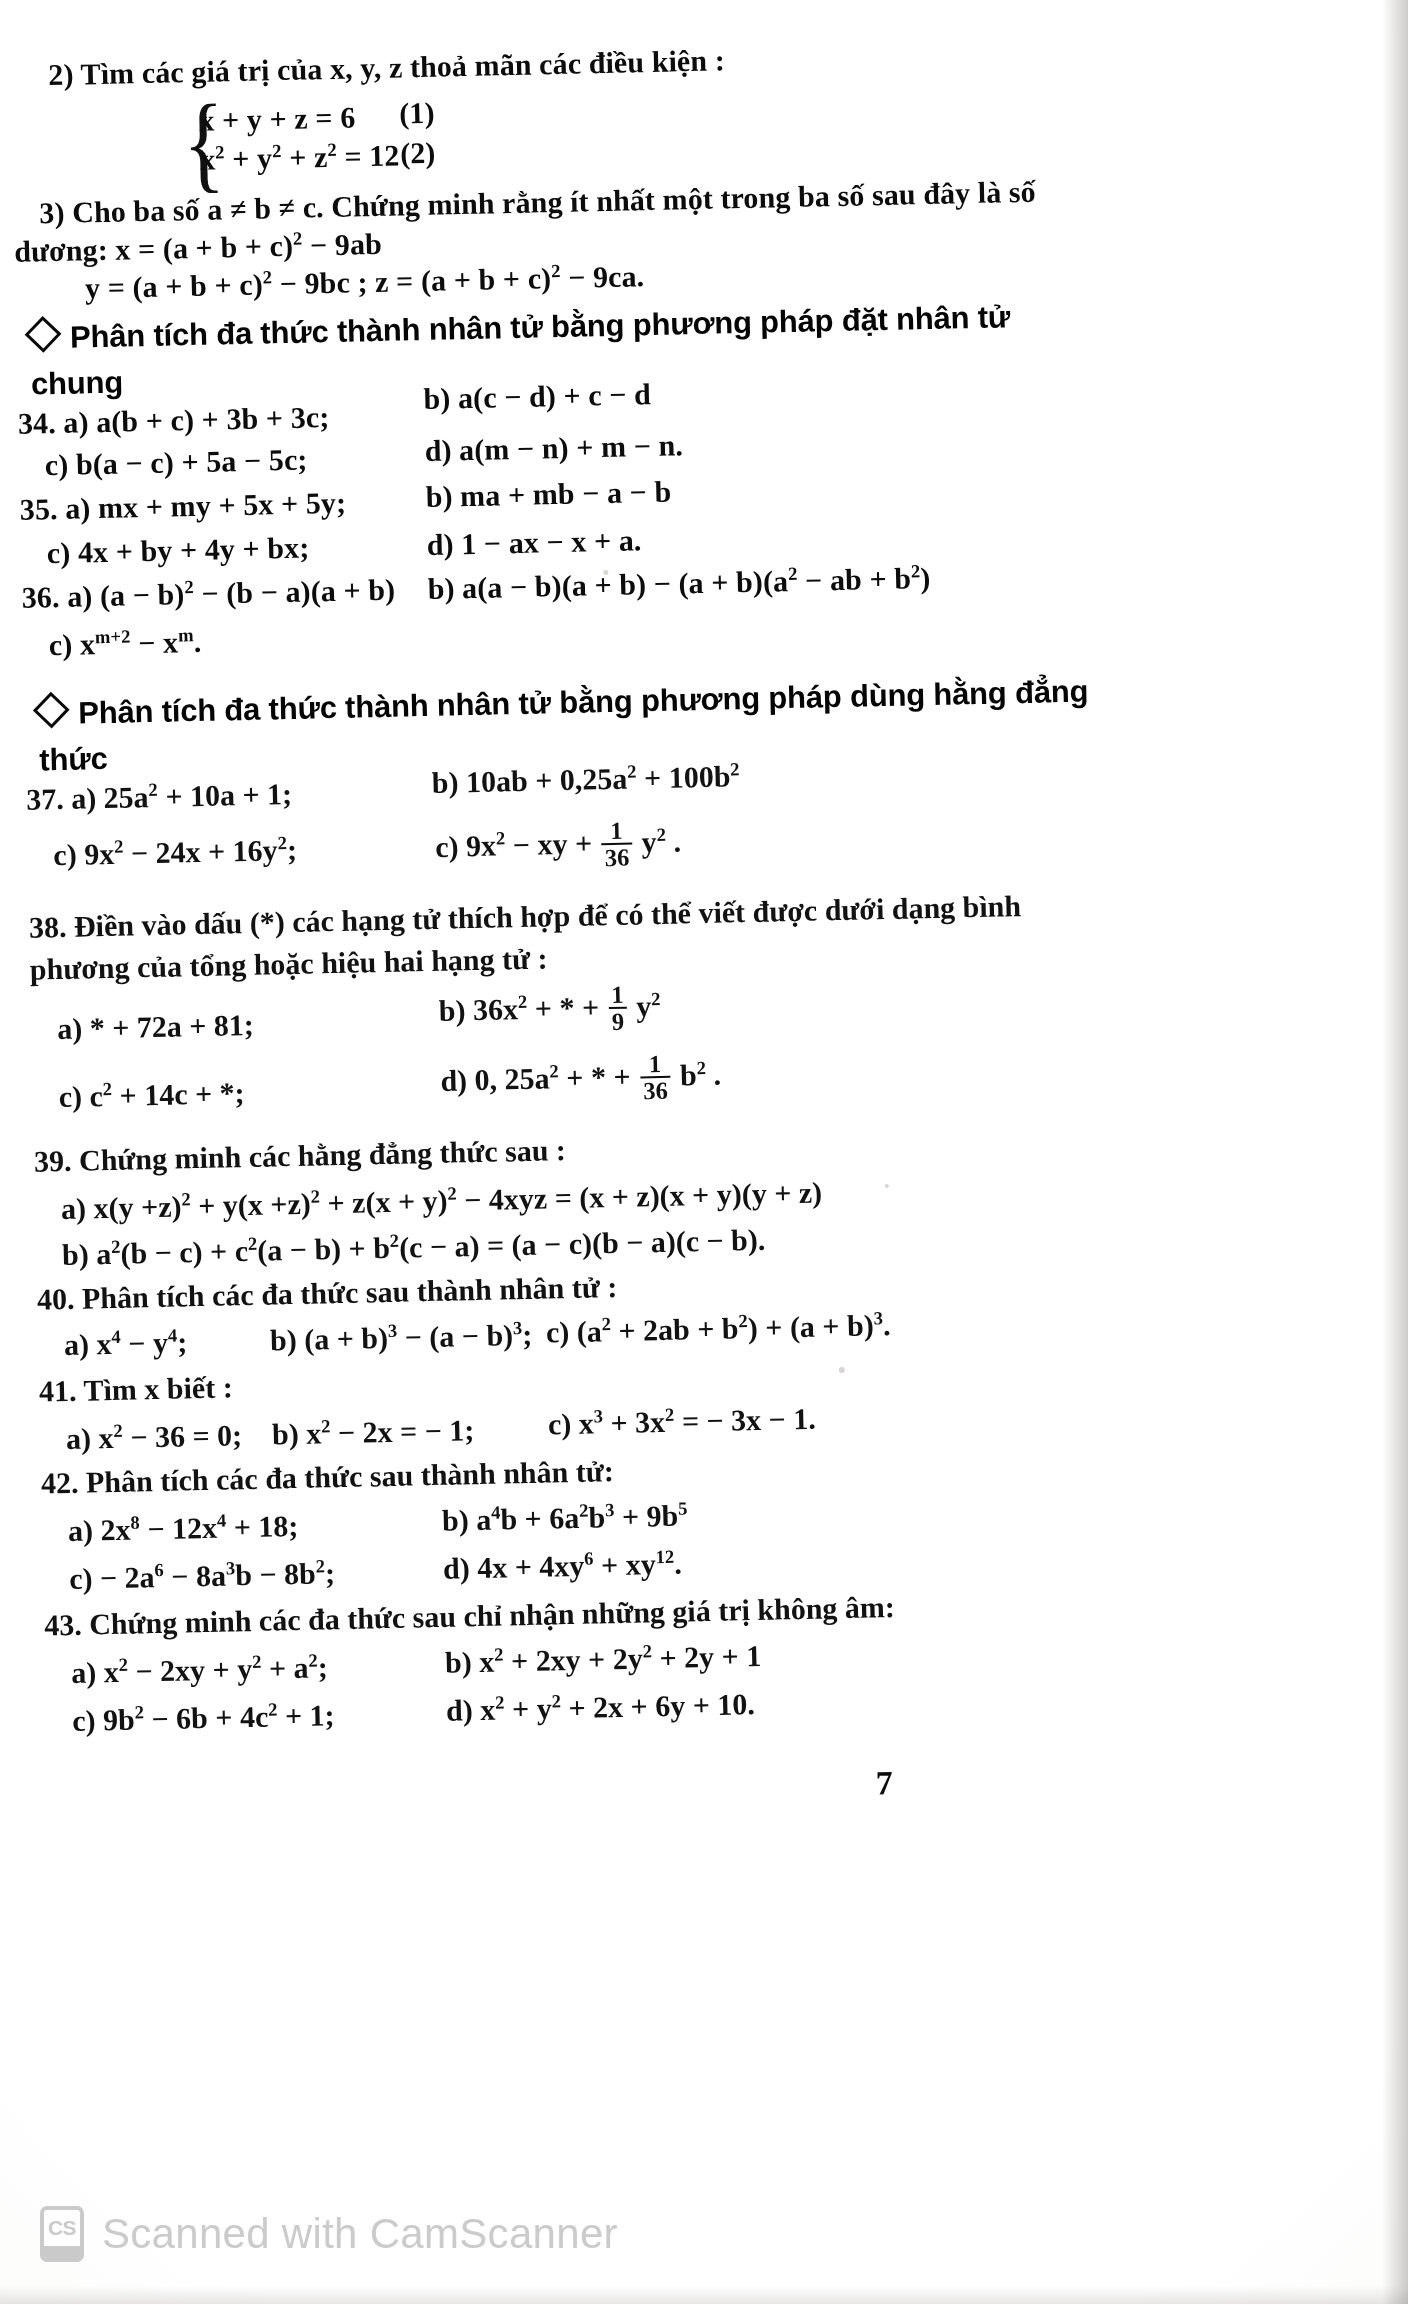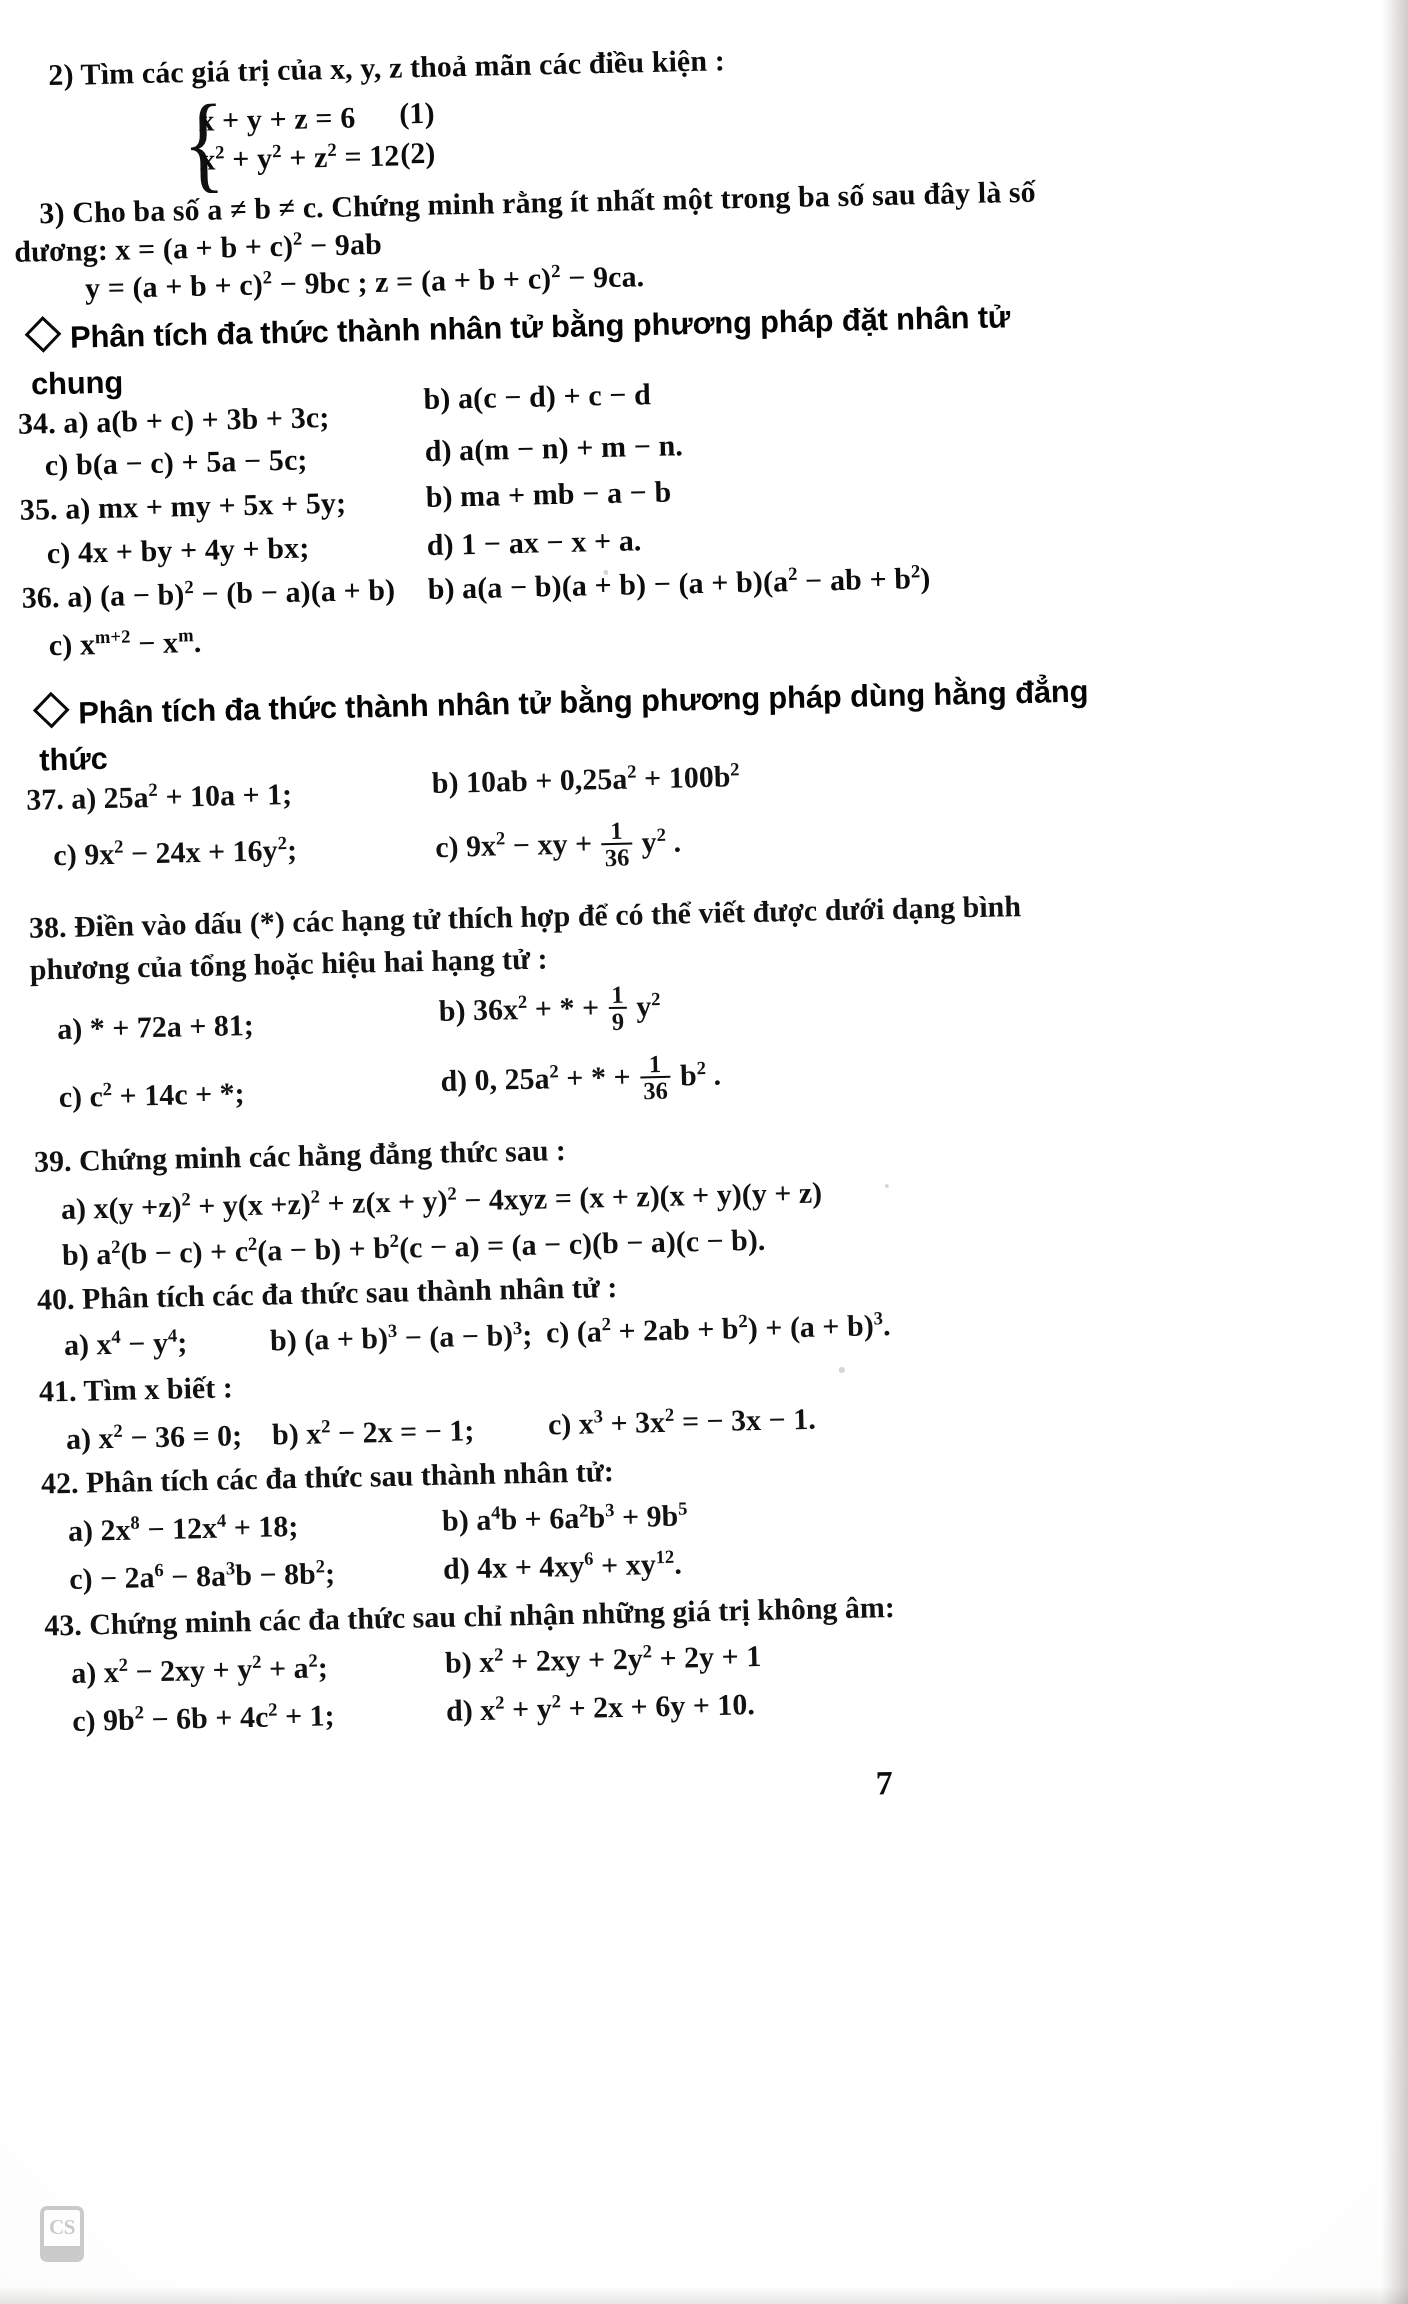--- a/index.html
+++ b/index.html
@@ -129,21 +129,21 @@
     border-radius: 7px;
     display: flex;
     flex-direction: column;
     align-items: center;
     justify-content: flex-start;
     box-sizing: border-box;
     position: relative;
     background: #ffffff;
   }
   .cs-logo .cs-text {
-    font-family: Liberation Serif, serif;
+    font-family: Liberation Sans, sans-serif;
     font-size: 21px;
     font-weight: 700;
     color: #c9c9c9;
     line-height: 1;
     margin-top: 7px;
     letter-spacing: -0.5px;
   }
   .cs-logo .cs-bar {
     position: absolute;
     bottom: 0; left: 0; right: 0;
@@ -385,13 +385,14 @@
 </div>
 
 <div class="edge-shadow-right"></div>
 <div class="edge-shadow-bottom"></div>
 
 <div class="watermark">
   <div class="cs-logo">
     <span class="cs-text">CS</span>
     <span class="cs-bar"></span>
   </div>
+  <span class="wm-text">Scanned with CamScanner</span>
 </div>
 
 </body></html>

